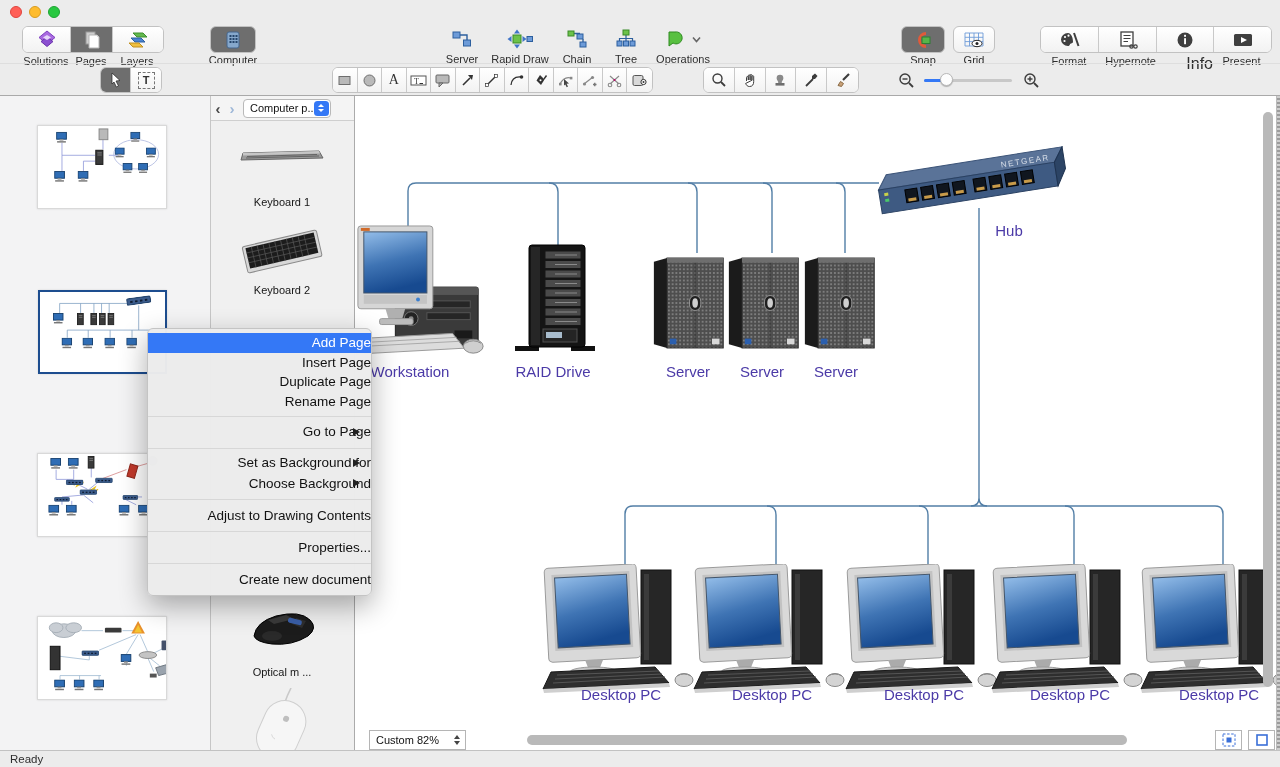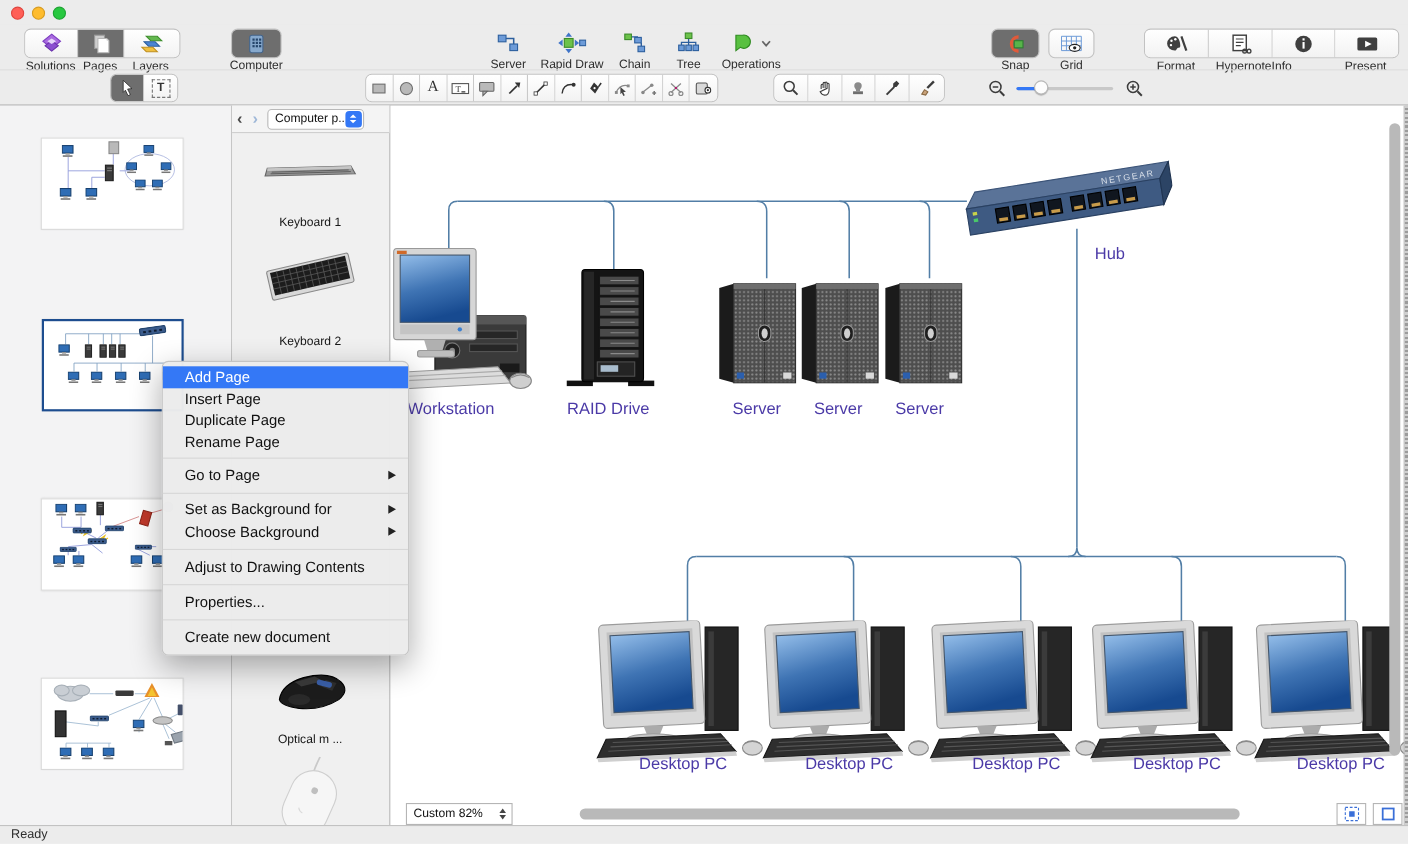--- a/index.html
+++ b/index.html
@@ -58,21 +58,21 @@
   #zoom-box .val { flex:1; padding-left:6px; white-space:nowrap; }
   #zoom-box .stp { display:flex; flex-direction:column; gap:2px; margin-right:5px; }
   #zoom-box .stp i { display:block; width:0; height:0; border-left:3px solid transparent; border-right:3px solid transparent; }
   #zoom-box .stp i.u { border-bottom:4px solid #444; }
   #zoom-box .stp i.d { border-top:4px solid #444; }
   #h-scroll-thumb { left:172px; top:639px; width:600px; height:10px; border-radius:5px; background:#b9b9b9; }
   .corner-btn { top:634px; width:27px; height:20px; background:#fff; border:1px solid #b5b5b5; display:flex; align-items:center; justify-content:center; }
 
   
   #ctx-menu { left:147px; top:328px; width:225px; background:rgba(236,236,236,.98); border:1px solid #c4c4c4; border-radius:6px; box-shadow:0 10px 28px rgba(0,0,0,.32); padding:4px 0; z-index:60; }
-  .mi { height:19.5px; line-height:19.5px; font-size:13.5px; color:#111; padding-left:20px; position:relative; white-space:nowrap; }
+  .mi { height:19.5px; line-height:19.5px; font-size:13.5px; color:#111; padding-left:20px; position:relative; white-space:nowrap;text-align:right; }
   .mi.hl { background:var(--accent); color:#fff; }
   .mi .sub { position:absolute; right:11px; top:5.5px; width:0; height:0; border-top:4.5px solid transparent; border-bottom:4.5px solid transparent; border-left:7px solid #222; }
   .msep { height:1px; background:#d7d7d7; margin:4.5px 0; }
   .mi.tall { height:22px; line-height:22px; }
 
   
   #statusbar { left:0; top:750px; width:1280px; height:17px; background:#ececec; border-top:1px solid #c2c2c2; font-size:11.5px; color:#2e2e2e; }
   #statusbar span { position:absolute; left:10px; top:2px; }
 
   svg { display:block; }
@@ -371,21 +371,21 @@
       <div class="cell" style="width:57px">
         <svg width="22" height="20" viewBox="0 0 22 20">
           <rect x="2" y="4" width="18" height="12" rx="1.5" fill="#3f3f3f"></rect>
           <polygon points="9,7 15,10 9,13" fill="#fff"></polygon>
         </svg>
       </div>
     </div>
     <div class="grp-lbls" style="margin-top:2px">
       <div style="width:58px;text-align:center;font-size:11px;color:#2e2e2e">Format</div>
       <div style="width:58px;text-align:right;font-size:11px;color:#2e2e2e">Hypernote</div>
-      <div style="width:57px;text-align:left;font-size:11px;color:#2e2e2e">Info</div>
+      <div style="width:57px;text-align:right;font-size:16px;color:#2e2e2e">Info</div>
       <div style="width:57px;text-align:center;font-size:11px;color:#2e2e2e">Present</div>
     </div>
   </div>
 </div>
 
 <div id="toolbar2" class="abs">
   <div class="seg abs" style="left:100px;top:3px;width:62px;height:26px">
     <div class="cell sel" style="width:31px">
       <svg width="14" height="16" viewBox="0 0 14 16">
         <polygon points="3,1 11,8.5 7,9 9.5,14 7.4,15 5,10 3,12" fill="#fff" stroke="#222" stroke-width="0.7"></polygon>
@@ -665,21 +665,21 @@
           <line x1="34" y1="14" x2="34" y2="35"></line>
           <line x1="40" y1="14" x2="40" y2="35"></line>
           <line x1="46" y1="14" x2="46" y2="35"></line>
           <line x1="52" y1="14" x2="52" y2="35"></line>
           <line x1="58" y1="14" x2="58" y2="35"></line>
           <line x1="64" y1="14" x2="64" y2="35"></line>
           <line x1="70" y1="14" x2="70" y2="35"></line>
       </g>
     </g>
   </svg>
-  <div class="lib-lbl abs" style="top:209px">Keyboard 2</div>
+  <div class="lib-lbl abs" style="top:188px">Keyboard 2</div>
 
   <svg class="abs" style="left:31px;top:510px" width="80" height="48" viewBox="0 0 80 48">
     <path d="M12 30 Q14 16 34 10 Q58 4 68 14 Q76 22 66 30 Q50 40 30 38 Q14 36 12 30 z" fill="#1c1c1c" stroke="#000"></path>
     <polygon points="26,14 44,9 52,13 32,18" fill="#3a3a3a"></polygon>
     <polygon points="54,12 64,15 60,22 50,18" fill="#2e2e2e"></polygon>
     <rect x="46" y="13" width="14" height="5" rx="2" transform="rotate(14 53 15)" fill="#3a5fa8"></rect>
     <ellipse cx="30" cy="30" rx="10" ry="5" fill="#2a2a2a"></ellipse>
   </svg>
   <div class="lib-lbl abs" style="top:570px">Optical m ...</div>
 

